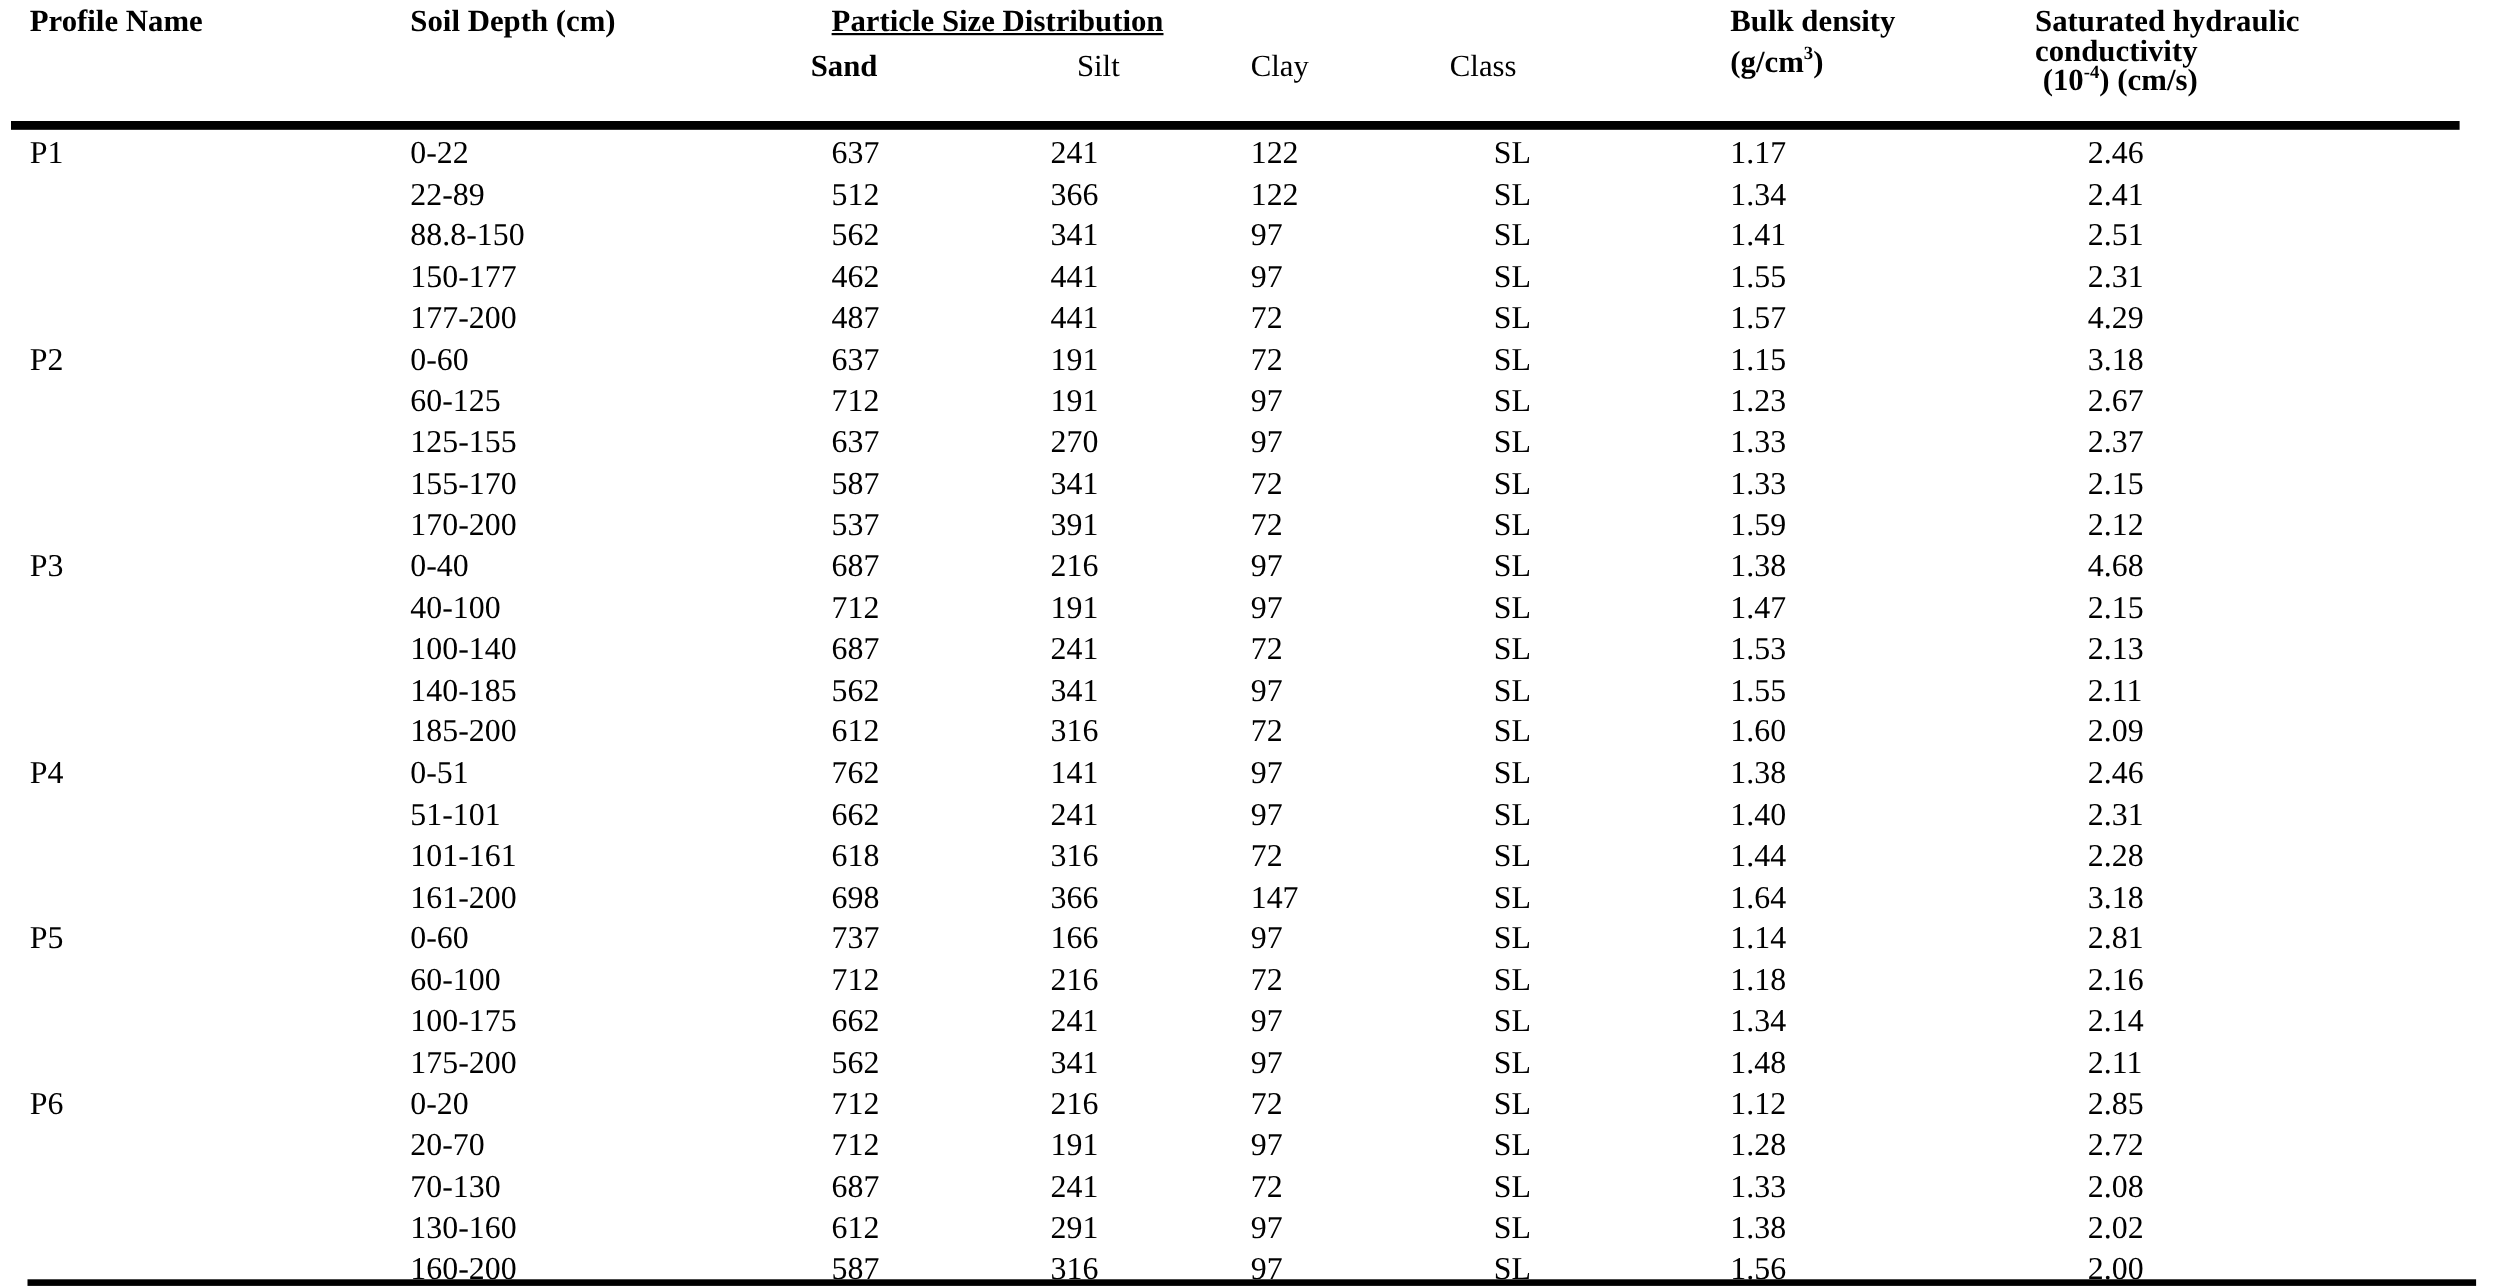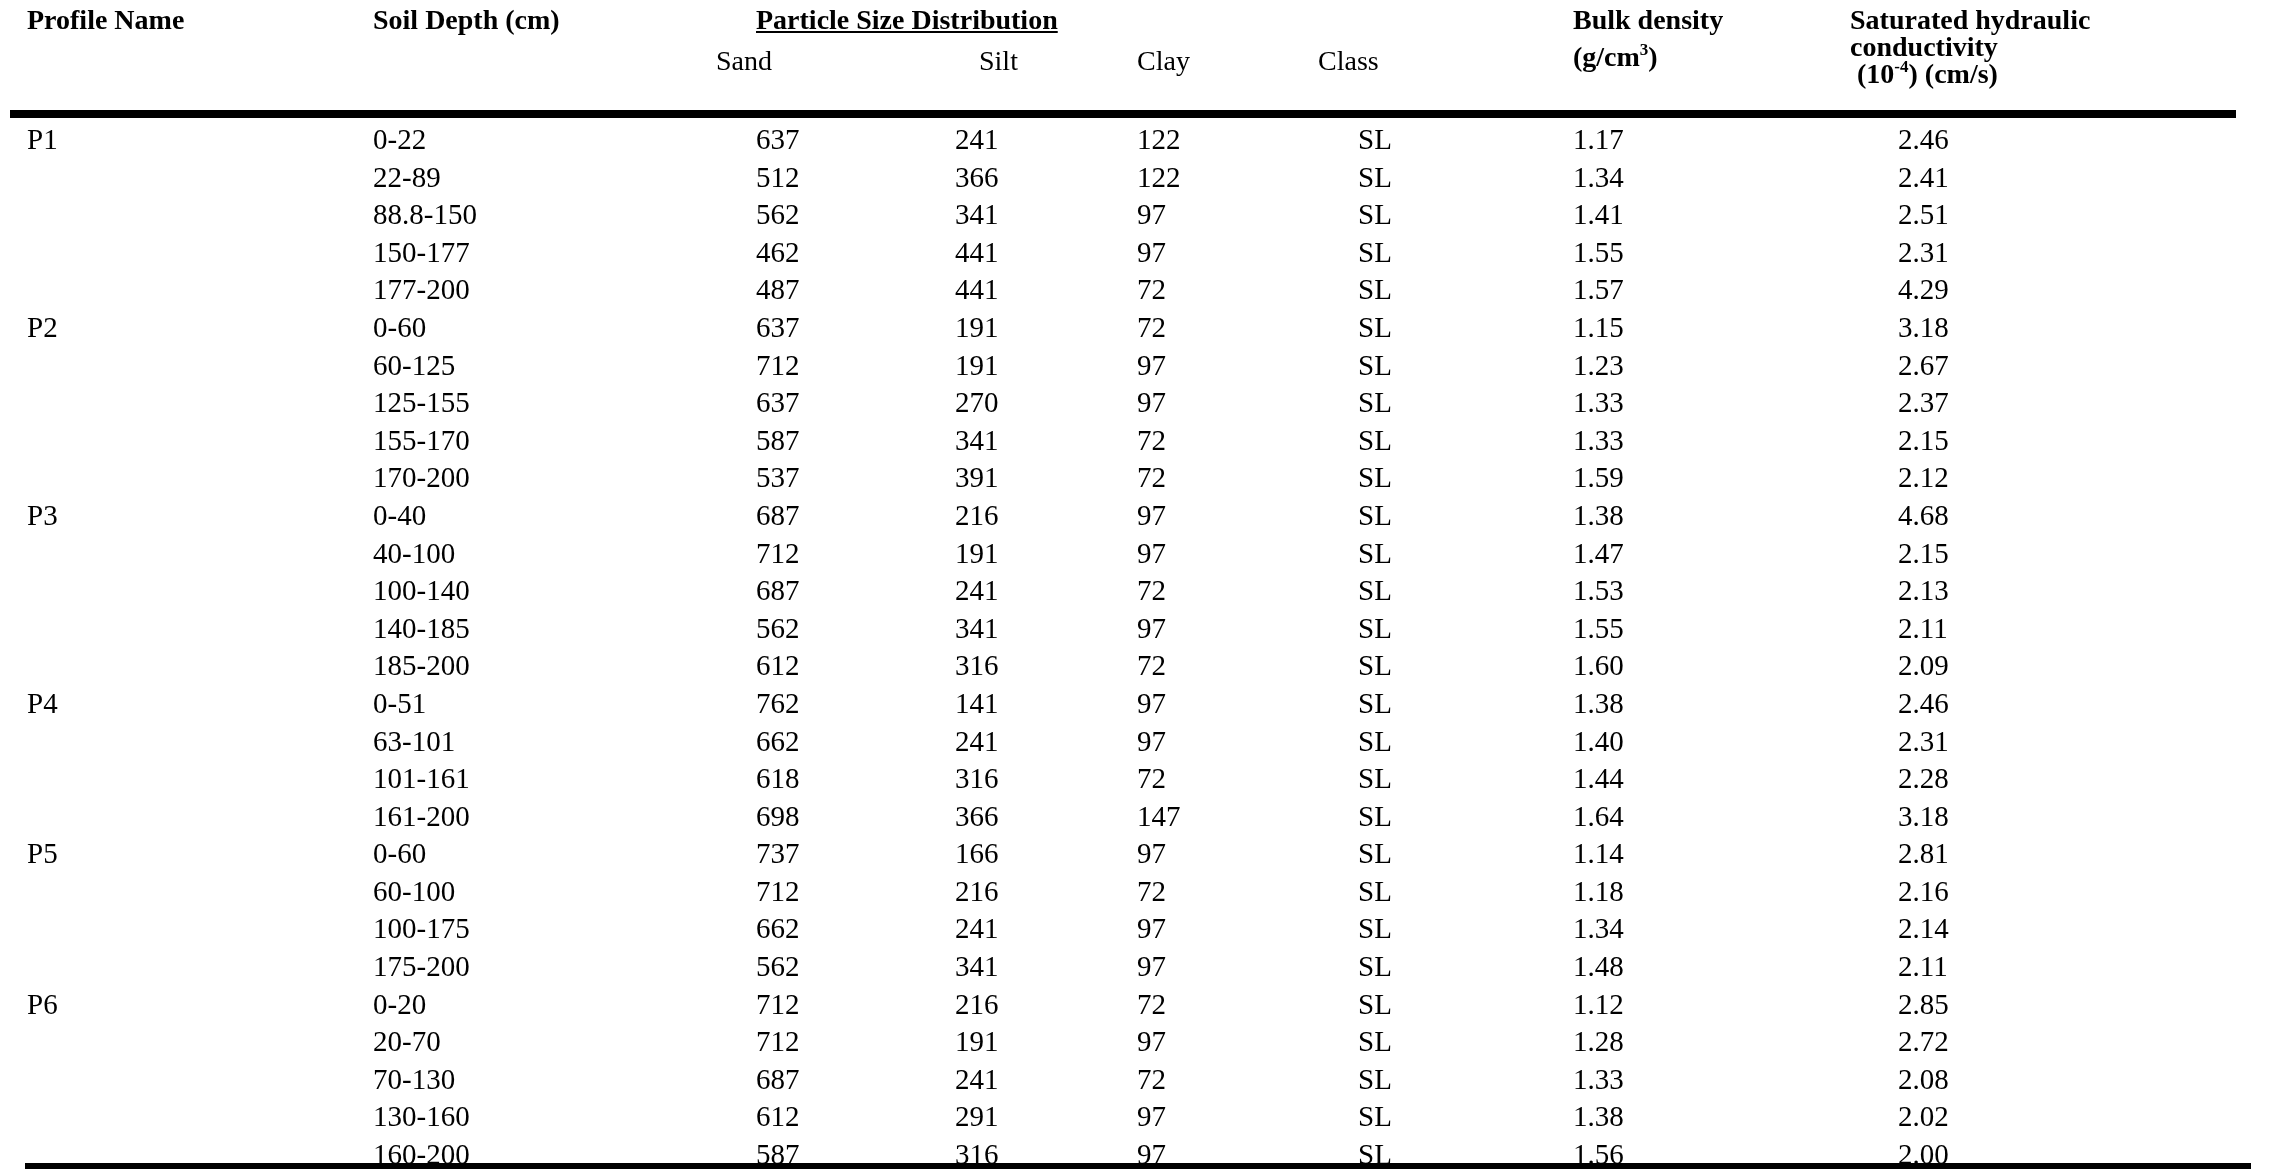--- a/index.html
+++ b/index.html
@@ -74,21 +74,21 @@
 </head>
 <body>
 
 <div>
 
   <div>
     <div class="hdr" style="left:27px; top:8px;">Profile Name</div>
     <div class="hdr" style="left:373px; top:8px;">Soil Depth (cm)</div>
     <div class="hdr" style="left:756px; top:8px;text-decoration:underline;">Particle Size Distribution</div>
 
-    <div class="sub" style="left:716px; top:47px;">Sand</div>
+    <div class="sub" style="left:737px; top:47px;font-weight:bold;">Sand</div>
     <div class="sub" style="left:955px; top:47px;margin-left:24px;">Silt</div>
     <div class="sub" style="left:1137px; top:47px;">Clay</div>
     <div class="sub" style="left:1318px; top:47px;">Class</div>
 
     <div class="hdr" style="left:1573px; top:8px;">Bulk density</div>
     <div class="hdr" style="left:1573px; top:35px;margin-top:10px;"><span>(g/cm</span><sup>3</sup><span>)</span></div>
 
     <div class="hdr" style="left:1850px; top:8px;">Saturated hydraulic</div>
     <div class="hdr" style="left:1850px; top:35px;">conductivity</div>
     <div class="hdr" style="left:1850px; top:62px; white-space:pre;"><span> (10</span><sup>-4</sup><span>) (cm/s)</span></div>
@@ -268,21 +268,21 @@
       <span class="cell c-sand">762</span>
       <span class="cell c-silt">141</span>
       <span class="cell c-clay">97</span>
       <span class="cell c-class">SL</span>
       <span class="cell c-bulk">1.38</span>
       <span class="cell c-ksat">2.46</span>
     </div>
 
     <div class="row">
       <span class="cell c-profile"></span>
-      <span class="cell c-depth">63-101</span>
+      <span class="cell c-depth">51-101</span>
       <span class="cell c-sand">662</span>
       <span class="cell c-silt">241</span>
       <span class="cell c-clay">97</span>
       <span class="cell c-class">SL</span>
       <span class="cell c-bulk">1.40</span>
       <span class="cell c-ksat">2.31</span>
     </div>
 
     <div class="row">
       <span class="cell c-profile"></span>

